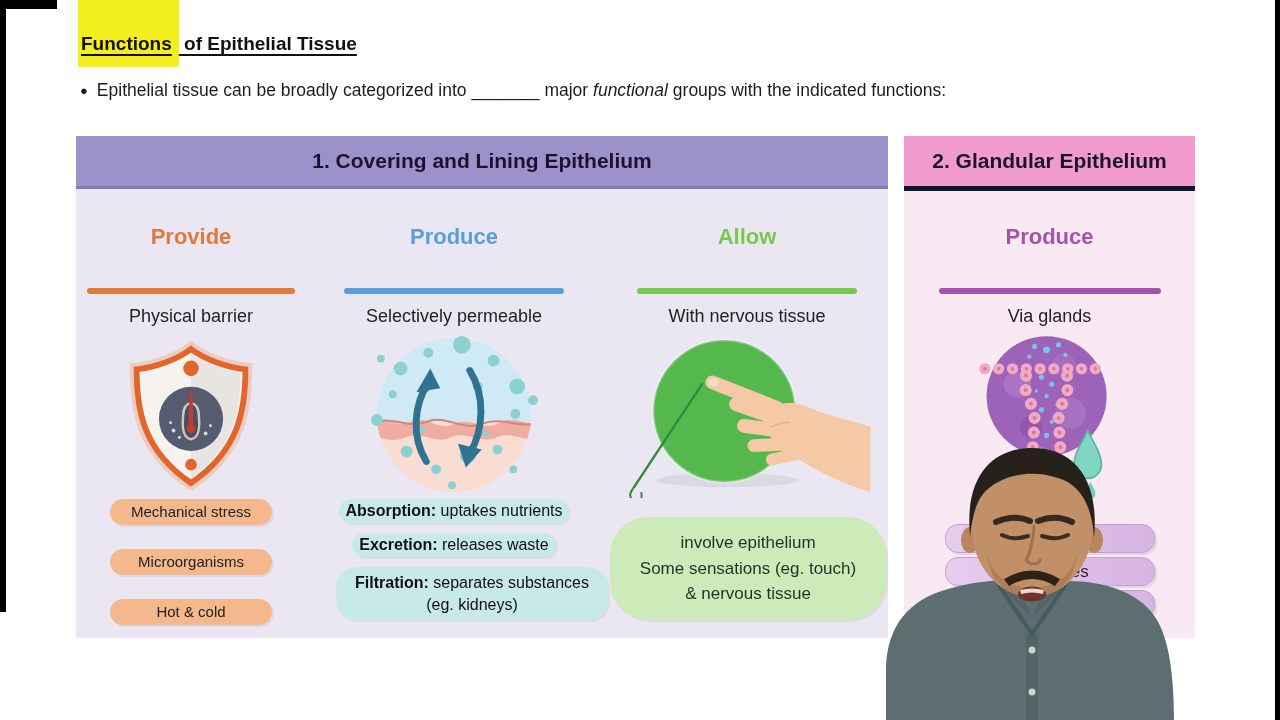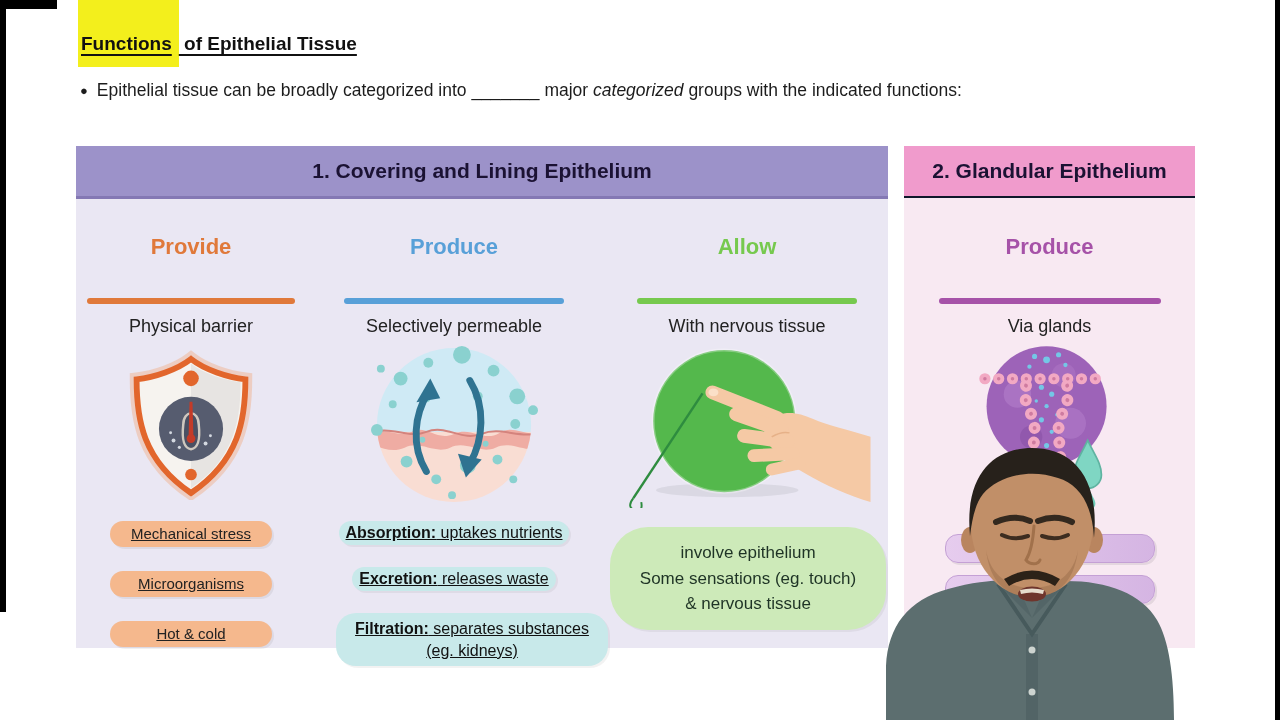--- a/index.html
+++ b/index.html
@@ -11,44 +11,44 @@
   .bar-topleft{left:0;top:0;width:57px;height:9px;}
 
   .title{position:absolute;left:78px;top:33px;font-size:19px;font-weight:bold;color:#111;
          text-decoration:underline;text-underline-offset:4px;text-decoration-thickness:1.5px;}
   .title .hl{background:#f3ef1c;padding:33px 7px 13px 3px;}
 
   .bullet{position:absolute;left:80px;top:80px;font-size:17.5px;color:#1c1c1c;white-space:pre-wrap;}
   .bullet .glyph{font-size:13px;vertical-align:1px;margin-right:9px;}
   .bullet .it{font-style:italic;}
 
-  .panel{position:absolute;top:146px;}
+  .panel{position:absolute;top:136px;}
   .panel-header{height:50px;line-height:50px;text-align:center;font-weight:bold;font-size:21px;color:#1b1233;}
   .panel1{left:76px;width:812px;height:502px;background:#eae7f3;}
   .panel1 .panel-header{background:#9c92c9;border-bottom:3px solid #8478b4;}
   .panel2{left:904px;width:291px;height:502px;background:#f8e9f2;}
-  .panel2 .panel-header{background:#f09bcc;border-bottom:2px solid #0f172a;}
+  .panel2 .panel-header{background:#f09bcc;border-bottom:5px solid #0f172a;}
 
   .col{position:absolute;top:50px;text-align:center;}
   .col-provide{left:8px;width:214px;}
   .col-regulate{left:260px;width:236px;}
   .col-allow{left:534px;width:274px;}
   .col-produce{left:0;width:291px;}
 
   .col-head{margin-top:38px;font-size:22px;font-weight:bold;}
   .hd-provide{color:#e0793a;} .hd-regulate{color:#58a0d8;} .hd-allow{color:#76c94e;} .hd-produce{color:#a652a8;}
   .col-bar{height:6px;border-radius:3px;margin:38px auto 12px;}
   .bar-provide{width:208px;background:#e0793a;}
   .bar-regulate{width:220px;background:#58a0d8;}
   .bar-allow{width:220px;background:#76c94e;}
   .bar-produce{width:222px;background:#a652a8;}
   .col-sub{font-size:18px;color:#222;}
   .icon-box{height:168px;margin-top:4px;display:flex;align-items:center;justify-content:center;overflow:visible;}
 
-  .pill{margin:12px auto;border-radius:13px;text-decoration:underline;}
+  .pill{margin:0 auto;border-radius:13px;}
   .pill-provide{width:162px;height:26px;line-height:26px;font-size:15px;background:#f5b88d;color:#222;
                 margin-bottom:24px;box-shadow:2px 2px 0 rgba(0,0,0,0.06);}
   .pill-regulate{display:inline-block;padding:3px 7px;font-size:16px;background:#c8e9ea;color:#111;
                  border-radius:14px;margin-bottom:10px;box-shadow:2px 2px 0 rgba(0,0,0,0.05);}
   .pill-regulate b{font-weight:bold;}
   .pill-filtration{width:252px;border-radius:20px;padding:5px 10px;line-height:1.35;}
   .note-allow{width:268px;margin:18px auto 0;background:#cdeab9;border-radius:38px;padding:13px 4px;
               font-size:17px;line-height:1.5;color:#1e3325;box-shadow:2px 2px 0 rgba(0,0,0,0.05);}
   .pill-produce{width:208px;height:27px;line-height:27px;font-size:17px;color:#2d1835;
                 background:linear-gradient(90deg,#e6ccee,#d5b5e3);border:1px solid #c4a0d5;
@@ -61,21 +61,21 @@
 <body>
 
 <div class="stage">
 
   <div class="bar bar-left"></div>
   <div class="bar bar-right"></div>
   <div class="bar bar-topleft"></div>
 
   <div class="title"><span class="hl">Functions</span><span> of Epithelial Tissue</span></div>
 
-  <div class="bullet"><span class="glyph">●</span><span>Epithelial tissue can be broadly categorized into </span><span>_______</span><span> major </span><span class="it">categorized</span><span> groups with the indicated functions:</span></div>
+  <div class="bullet"><span class="glyph">●</span><span>Epithelial tissue can be broadly categorized into </span><span>_______</span><span> major </span><span class="it">functional</span><span> groups with the indicated functions:</span></div>
 
   <section class="panel panel1">
     <div class="panel-header">1.  Covering and Lining Epithelium</div>
 
     <div class="col col-provide">
       <div class="col-head hd-provide">Provide</div>
       <div class="col-bar bar-provide"></div>
       <div class="col-sub">Physical barrier</div>
       <div class="icon-box">
         <svg width="136" height="150" viewBox="0 0 140 152">

